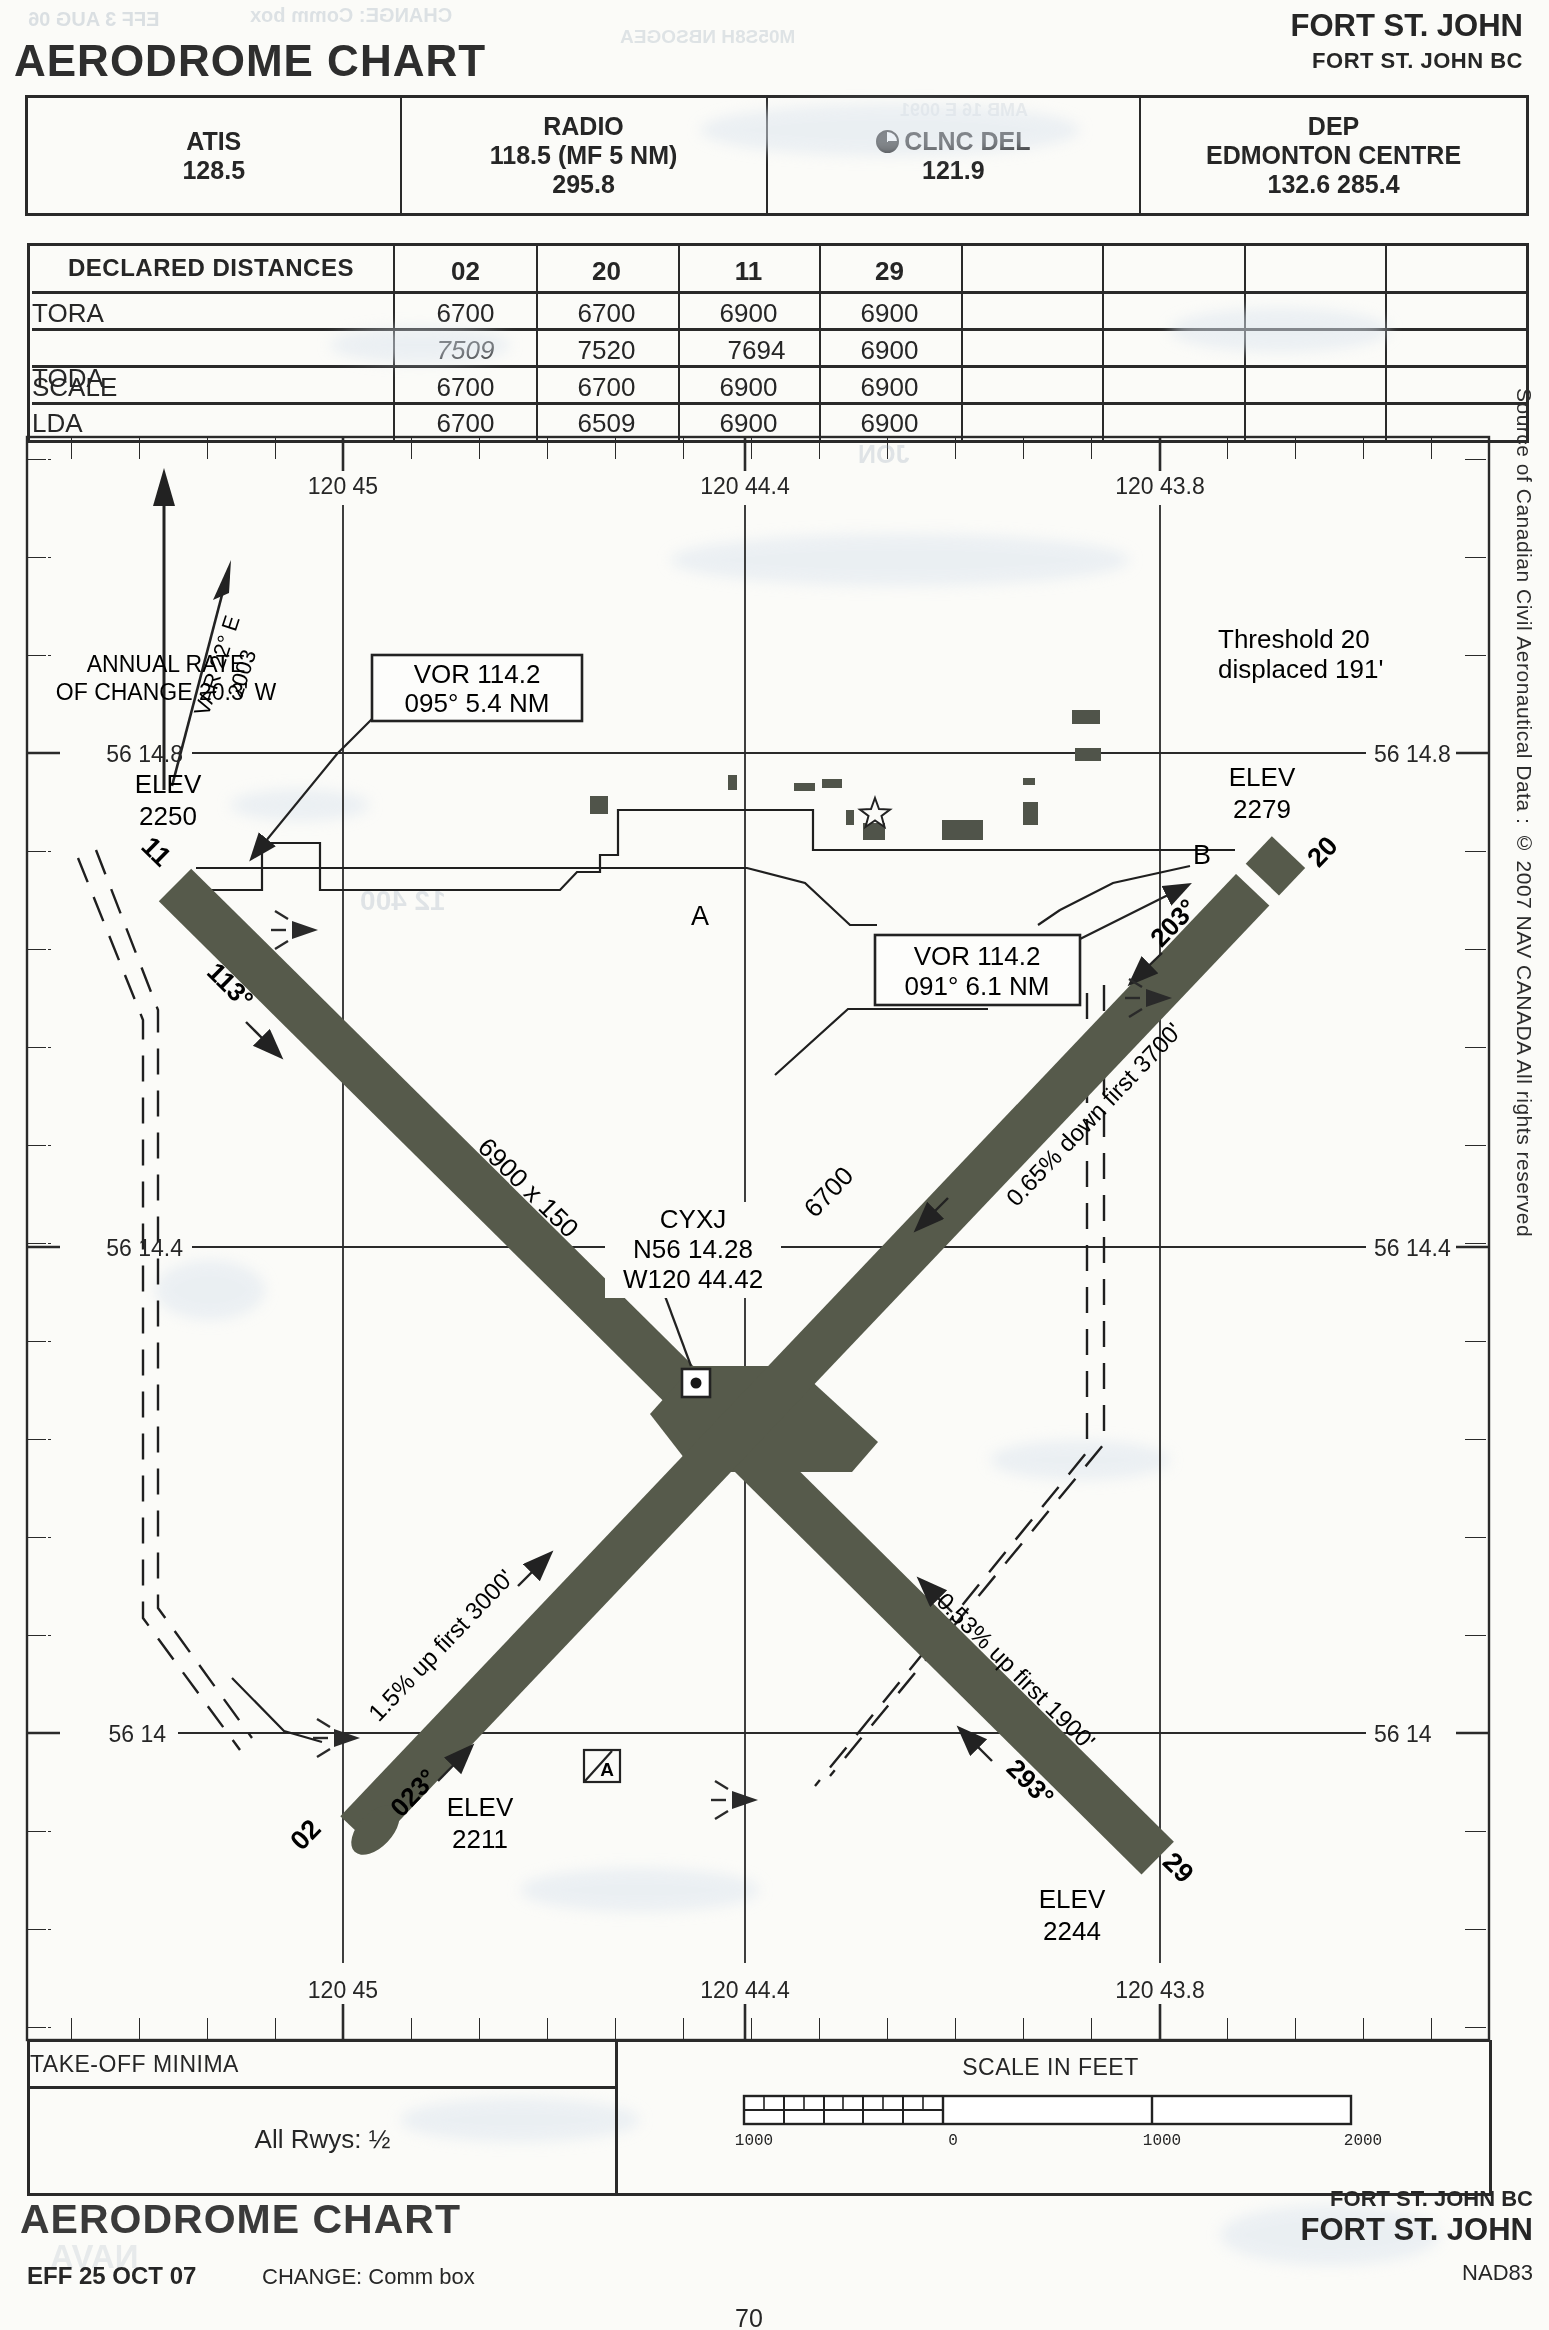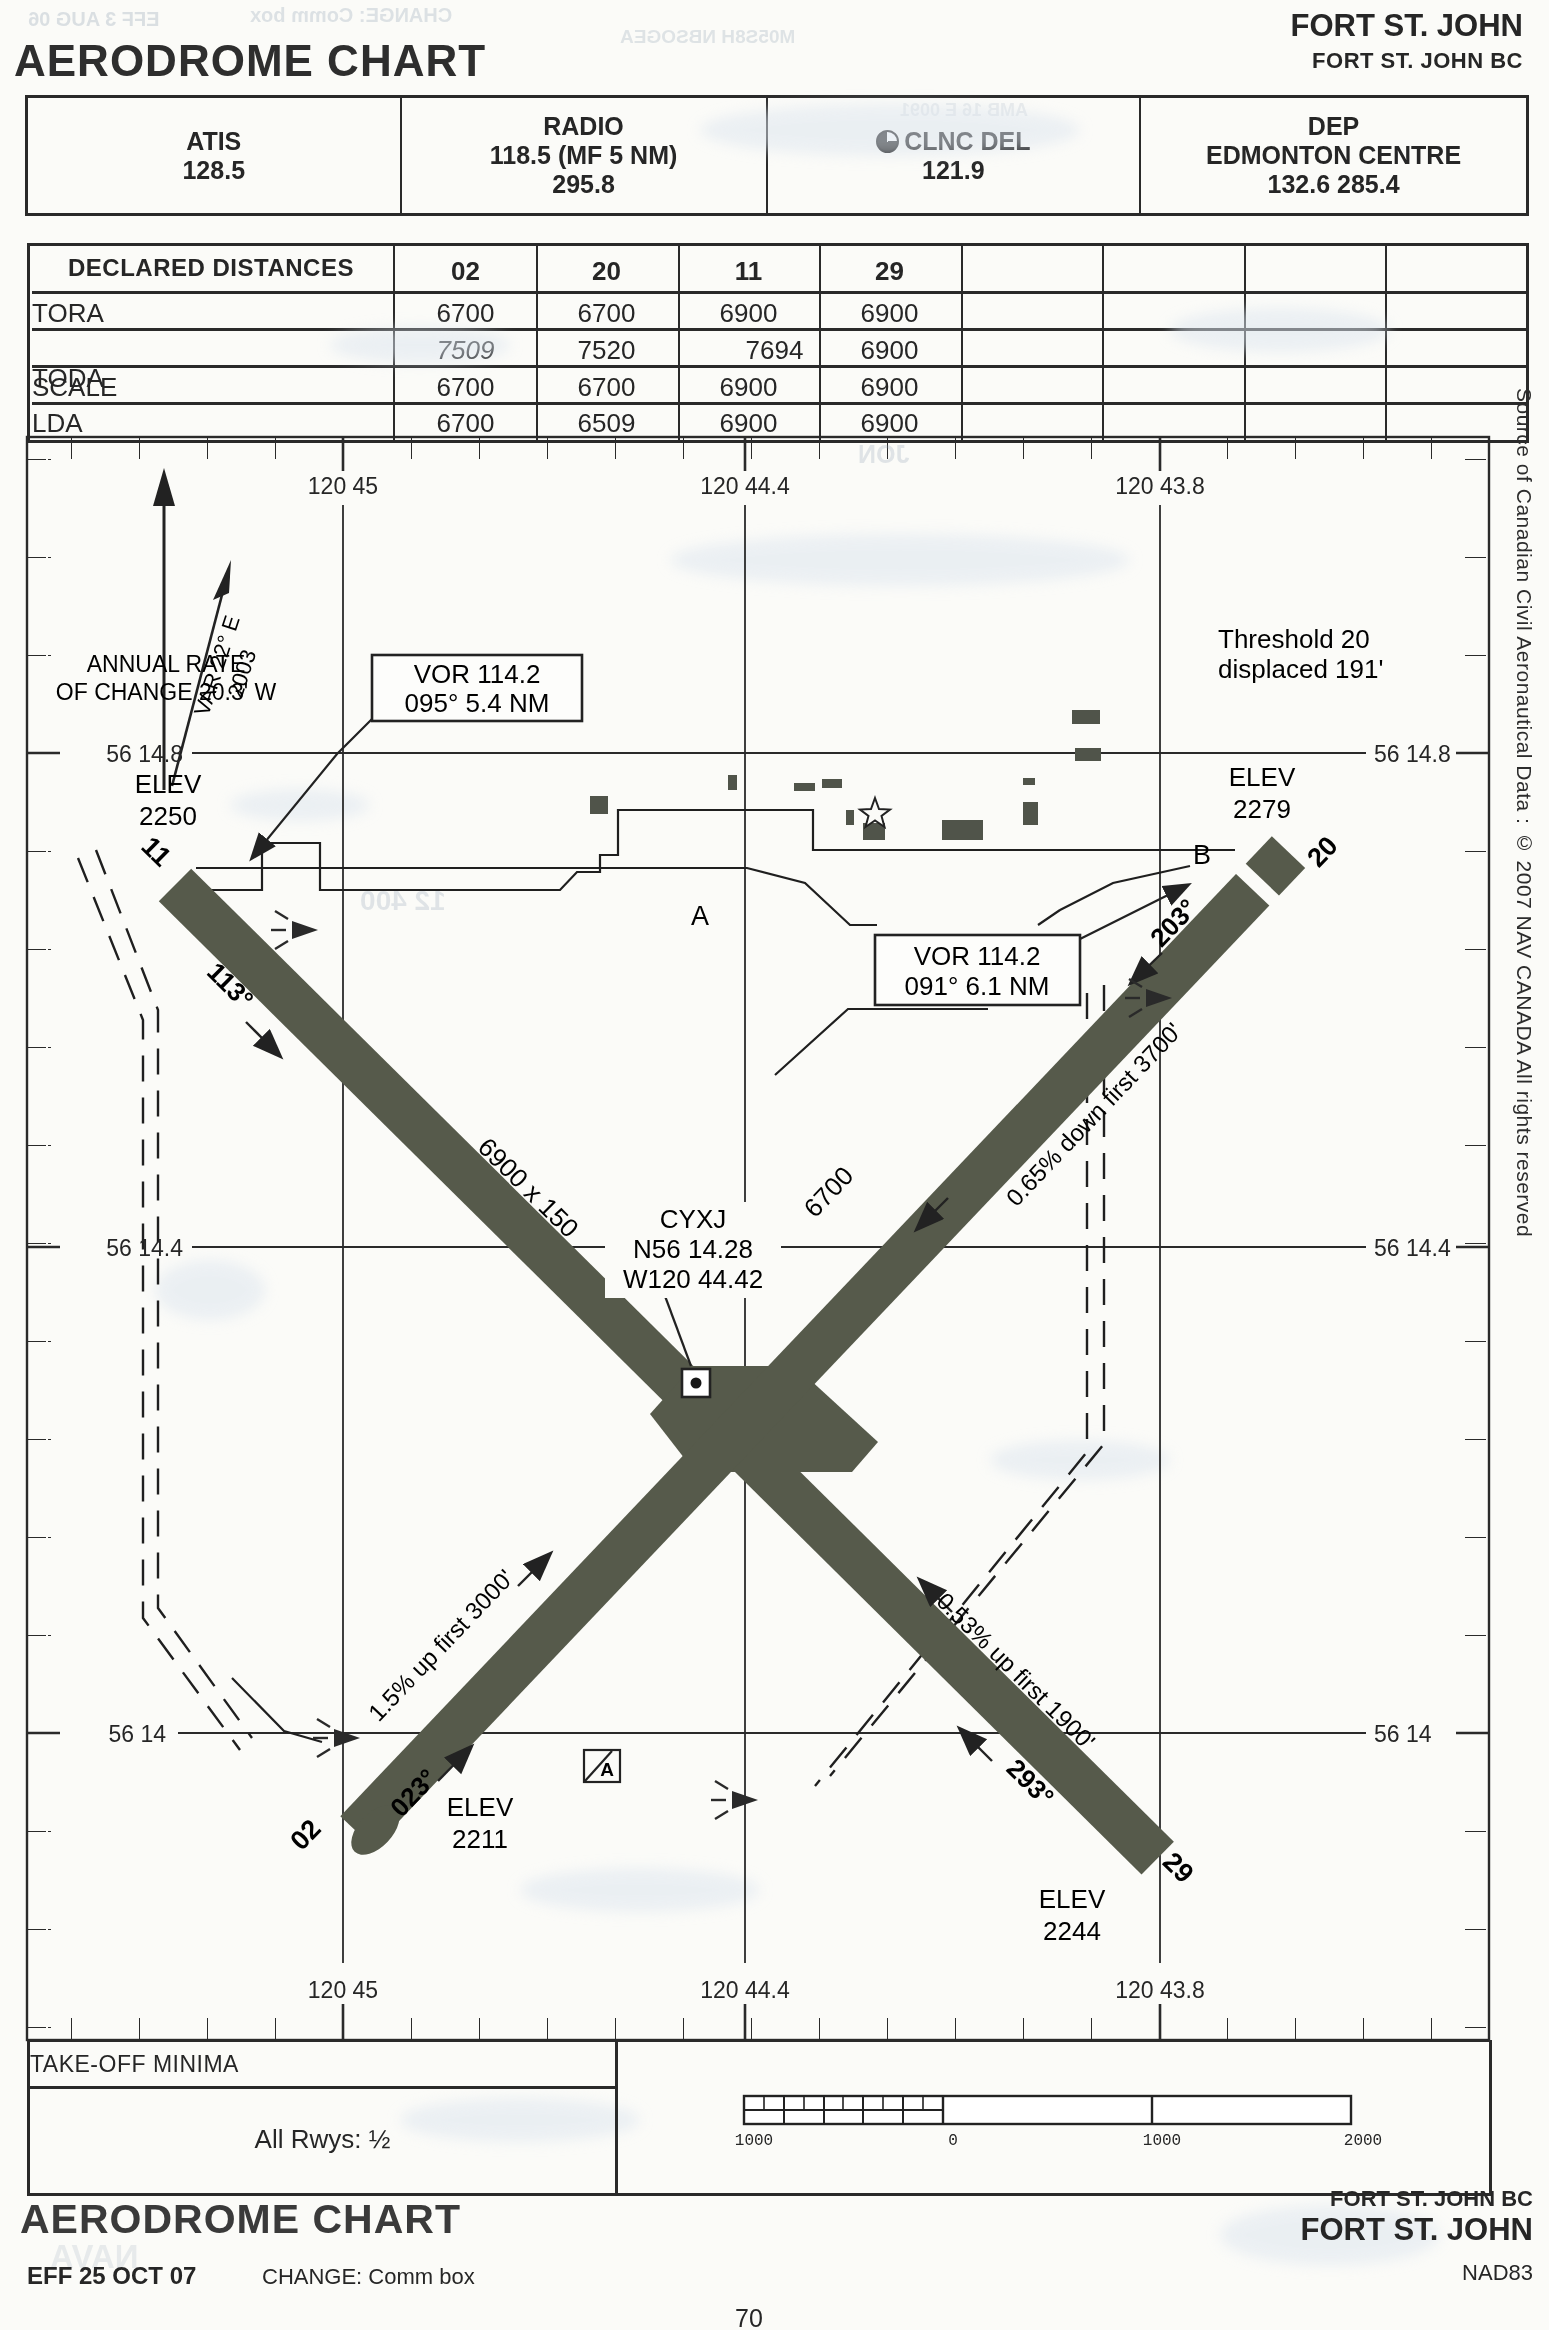--- a/index.html
+++ b/index.html
@@ -117,21 +117,21 @@
 
       <div class="rowlab" style="top:52px;">TORA</div>
       <div class="dcell" style="left:0;top:52px;">6700</div>
       <div class="dcell" style="left:141px;top:52px;">6700</div>
       <div class="dcell" style="left:283px;top:52px;">6900</div>
       <div class="dcell" style="left:424px;top:52px;">6900</div>
 
       <div class="rowlab" style="top:89px;margin-top:28px;">TODA</div>
       <div class="dcell" style="left:0;top:89px;font-style:italic;">7509</div>
       <div class="dcell" style="left:141px;top:89px;">7520</div>
-      <div class="dcell" style="left:288px;top:89px;padding-left:21px;">7694</div>
+      <div class="dcell" style="left:270px;top:89px;padding-left:21px;">7694</div>
       <div class="dcell" style="left:424px;top:89px;">6900</div>
 
       <div class="rowlab" style="top:126px;">SCALE</div>
       <div class="dcell" style="left:0;top:126px;">6700</div>
       <div class="dcell" style="left:141px;top:126px;">6700</div>
       <div class="dcell" style="left:283px;top:126px;">6900</div>
       <div class="dcell" style="left:424px;top:126px;">6900</div>
 
       <div class="rowlab" style="top:162px;">LDA</div>
       <div class="dcell" style="left:0;top:162px;">6700</div>
@@ -373,20 +373,21 @@
   <div class="abs ghost" style="left:858px;top:440px;font-size:25px;opacity:.25;">JON</div>
   <div class="abs ghost" style="left:50px;top:2238px;font-size:33px;opacity:.18;">NAVA</div>
 
   <div id="tomin" class="abs">
     <div class="tt">TAKE-OFF MINIMA</div>
     <div class="tl"></div>
     <div class="tv">All Rwys: ½</div>
   </div>
 
   <div id="scalebox" class="abs">
+    <div class="st">SCALE IN FEET</div>
     <svg class="abs" style="left:130px;top:50px;" width="625" height="36" viewBox="0 0 625 36">
       <rect x="2" y="4" width="607" height="28" fill="#fff" stroke="#222" stroke-width="2.4"></rect>
       <line x1="2" y1="18" x2="201" y2="18" stroke="#222" stroke-width="2"></line>
       <line x1="42" y1="4" x2="42" y2="32" stroke="#222" stroke-width="2"></line>
       <line x1="82" y1="4" x2="82" y2="32" stroke="#222" stroke-width="2"></line>
       <line x1="121" y1="4" x2="121" y2="32" stroke="#222" stroke-width="2"></line>
       <line x1="161" y1="4" x2="161" y2="32" stroke="#222" stroke-width="2"></line>
       <line x1="201" y1="4" x2="201" y2="32" stroke="#222" stroke-width="2.4"></line>
       <line x1="410" y1="4" x2="410" y2="32" stroke="#222" stroke-width="2.4"></line>
       <rect x="22" y="4" width="20" height="14" fill="none" stroke="#222" stroke-width="1.6"></rect>

